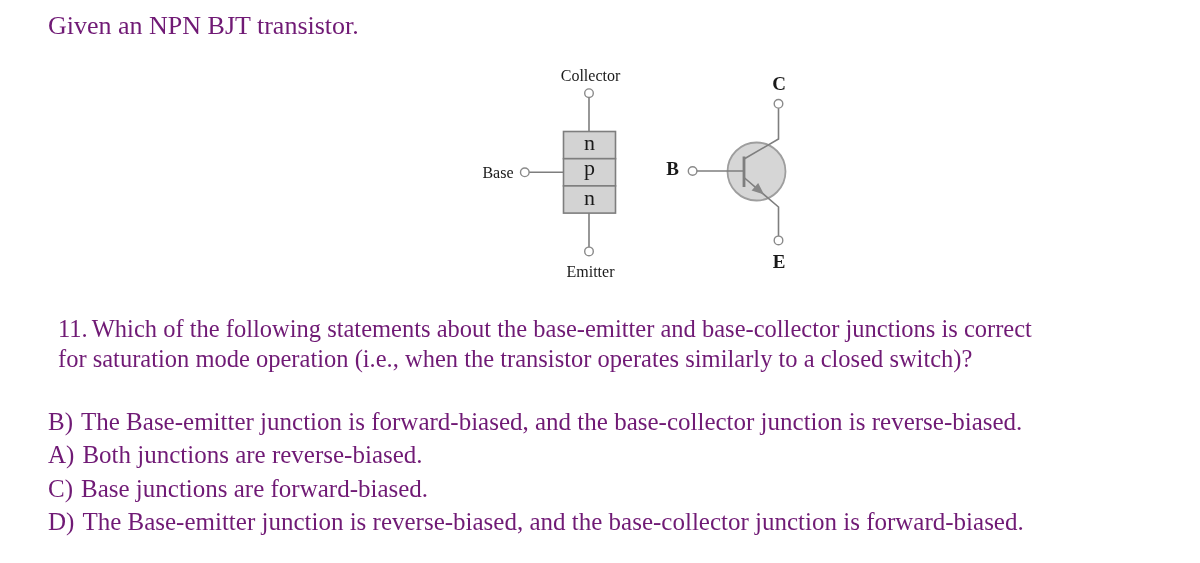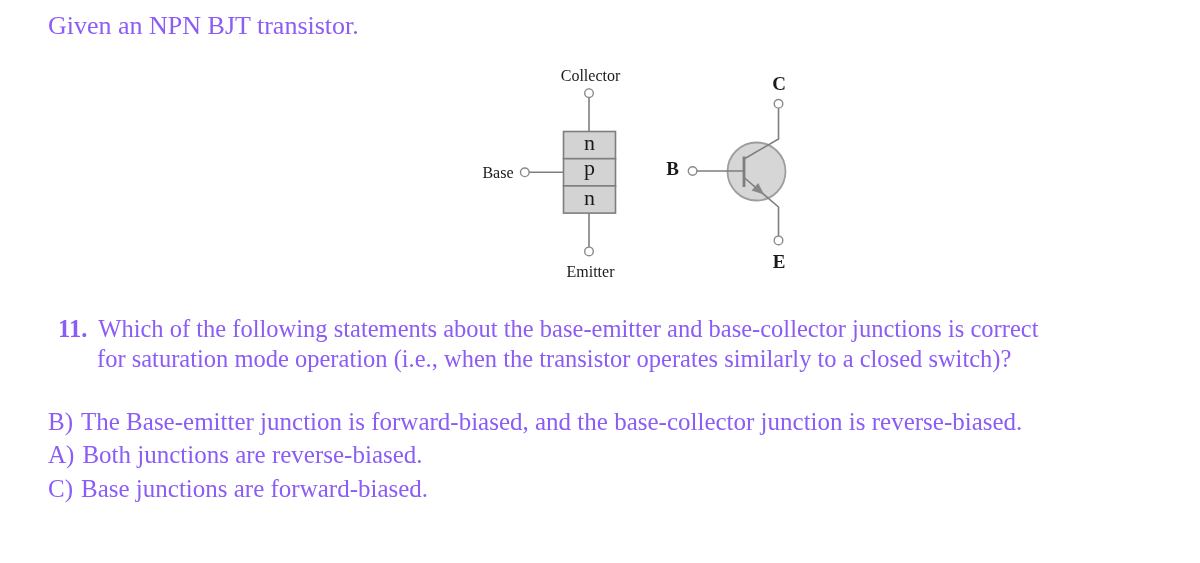--- a/index.html
+++ b/index.html
@@ -2,21 +2,21 @@
 <html><head>
 <meta charset="utf-8">
 <style>
   html, body { margin: 0; padding: 0; background: #ffffff; }
   .page {
     position: relative;
     width: 1200px;
     height: 563px;
     background: #ffffff;
     font-family: "Liberation Serif", serif;
-    color: #8b5cf6;
+    color: #701a75;
     overflow: hidden;
   }
   .title {
     position: absolute;
     left: 48px;
     top: 9px;
     font-size: 26px;
     line-height: 34px;
     white-space: nowrap;
   }
@@ -35,22 +35,22 @@
   .layer-letter { font-size: 22px; }
   .term-letter { font-size: 19px; font-weight: 600; }
   .question {
     position: absolute;
     left: 58px;
     top: 314px;
     font-size: 24.5px;
     line-height: 30px;
     white-space: nowrap;
   }
-  .q-num { margin-right: 11px; font-weight: bold; }
-  .q-line2 { margin-left: 39px; }
+  .q-num { margin-right: 4px; }
+  .q-line2 { }
   .options {
     position: absolute;
     left: 48px;
     top: 405px;
     font-size: 25px;
     line-height: 33.4px;
     white-space: nowrap;
   }
   .opt-label { margin-right: 8px; }
 </style>
@@ -115,15 +115,18 @@
   <div class="options">
     <div class="option">
       <span class="opt-label">B)</span><span class="opt-text">The Base-emitter junction is forward-biased, and the base-collector junction is reverse-biased.</span>
     </div>
     <div class="option">
       <span class="opt-label">A)</span><span class="opt-text">Both junctions are reverse-biased.</span>
     </div>
     <div class="option">
       <span class="opt-label">C)</span><span class="opt-text">Base junctions are forward-biased.</span>
     </div>
+    <div class="option">
+      <span class="opt-label">D)</span><span class="opt-text">The Base-emitter junction is reverse-biased, and the base-collector junction is forward-biased.</span>
+    </div>
   </div>
 
 </div>
 
 </body></html>

